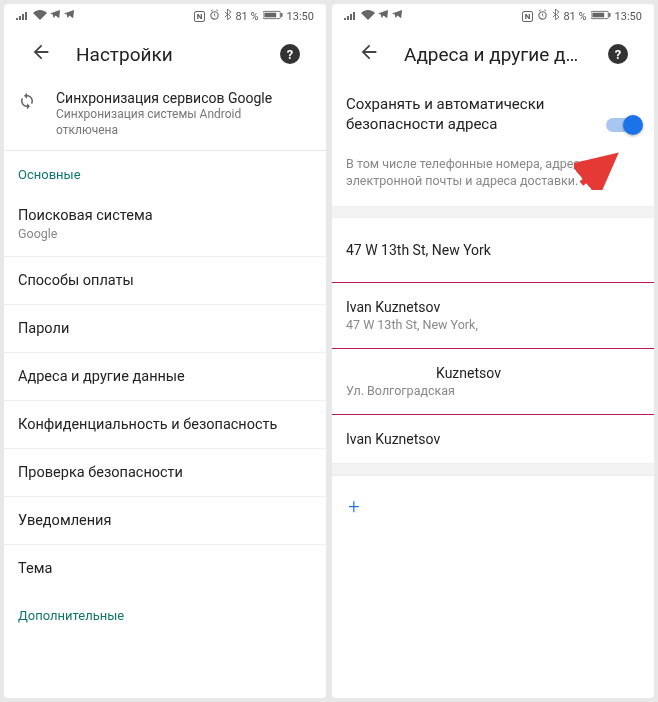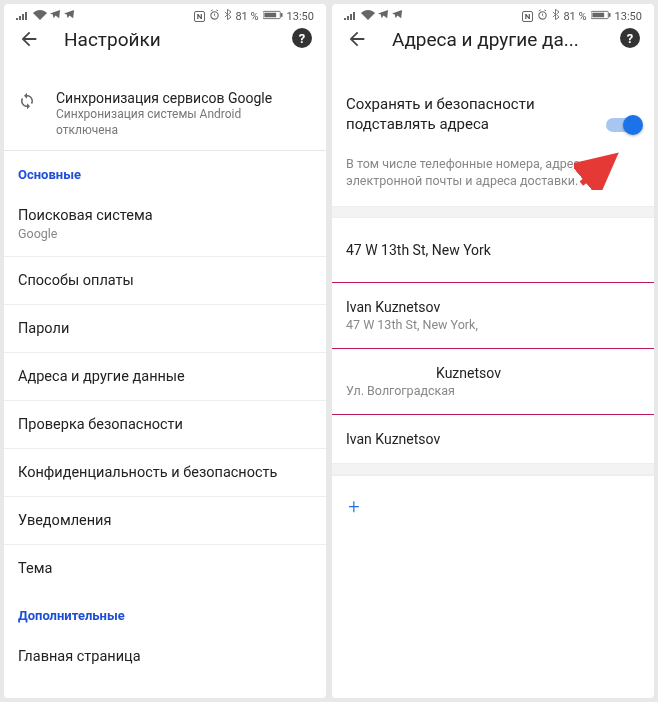--- a/index.html
+++ b/index.html
@@ -29,22 +29,22 @@
     justify-content: space-between;
     padding: 0 12px;
     font-size: 11px;
     color: #555;
   }
   .status-left, .status-right { display: flex; align-items: center; gap: 3px; }
   .status-right span { margin-left: 1px; }
   .app-bar {
     height: 52px;
     display: flex;
-    align-items: flex-start;
-    padding: 0 14px;
+    align-items: center;
+    padding: 0 26px;
     gap: 24px;
   }
   .app-bar .title {
     font-size: 19px;
     color: #222;
     flex: 1;
     white-space: nowrap;
     overflow: hidden;
     text-overflow: ellipsis;
   }
@@ -62,23 +62,23 @@
     padding: 10px 14px 12px;
     gap: 18px;
     align-items: flex-start;
   }
   .sync-icon { width: 20px; margin-top: 2px; color: #555; font-size: 15px; }
   .sync-text .line1 { font-size: 14px; color: #222; }
   .sync-text .line2, .sync-text .line3 { font-size: 12px; color: #777; line-height: 1.35; }
   .divider { height: 1px; background: #e6e6e6; margin: 0; }
   .section-header {
     font-size: 13px;
-    color: #1d4ed8;
+    color: #0f766e;
     padding: 16px 14px 10px;
-    font-weight: 700;
+    font-weight: 400;
   }
   .list-item {
     padding: 15px 14px;
     font-size: 14.5px;
     color: #222;
     border-top: 1px solid #eee;
   }
   .list-item.first { border-top: none; }
   .list-item .sub { font-size: 12.5px; color: #888; margin-top: 2px; }
   .toggle-row {
@@ -213,27 +213,26 @@
 
     <div class="section-header">Основные</div>
 
     <div class="list-item first">
       <div>Поисковая система</div>
       <div class="sub">Google</div>
     </div>
     <div class="list-item">Способы оплаты</div>
     <div class="list-item">Пароли</div>
     <div class="list-item">Адреса и другие данные</div>
+    <div class="list-item">Конфиденциальность и безопасность</div>
     <div class="list-item">Проверка безопасности</div>
-    <div class="list-item">Конфиденциальность и безопасность</div>
     <div class="list-item">Уведомления</div>
     <div class="list-item">Тема</div>
 
     <div class="section-header">Дополнительные</div>
-    <div class="list-item first">Главная страница</div>
   </div>
 </div>
 
 <div class="phone">
   <div class="status-bar">
     <div class="status-left">
       <span><svg width="14" height="10" viewBox="0 0 14 10">
             <path d="M0 8h2v2H0zM3 6h2v4H3zM6 4h2v6H6zM9 2h2v8H9z" fill="#666"></path>
           </svg></span>
       <span><svg width="14" height="10" viewBox="0 0 14 10">
@@ -271,21 +270,21 @@
           <path d="M20 11H7.8l5.6-5.6L12 4l-8 8 8 8 1.4-1.4L7.8 13H20z" fill="#444"></path>
         </svg>
     </span>
     <span class="title">Адреса и другие да...</span>
     <span class="help-icon">?</span>
   </div>
 
   <div class="content" style="position:relative;">
     <div class="toggle-row">
       <div class="toggle-text">
-        <div class="t-title">Сохранять и безопасности подставлять адреса</div>
+        <div class="t-title">Сохранять и автоматически безопасности адреса</div>
         <div class="t-desc">В том числе телефонные номера, адреса электронной почты и адреса доставки.</div>
       </div>
       <div class="toggle">
           <div class="knob"></div>
         </div>
     </div>
     <svg class="arrow" viewBox="0 0 60 50">
       <defs>
           <marker id="ah" markerWidth="8" markerHeight="8" refX="6" refY="4" orient="auto">
             <path d="M0 0L8 4L0 8z" fill="#e53935"></path>

